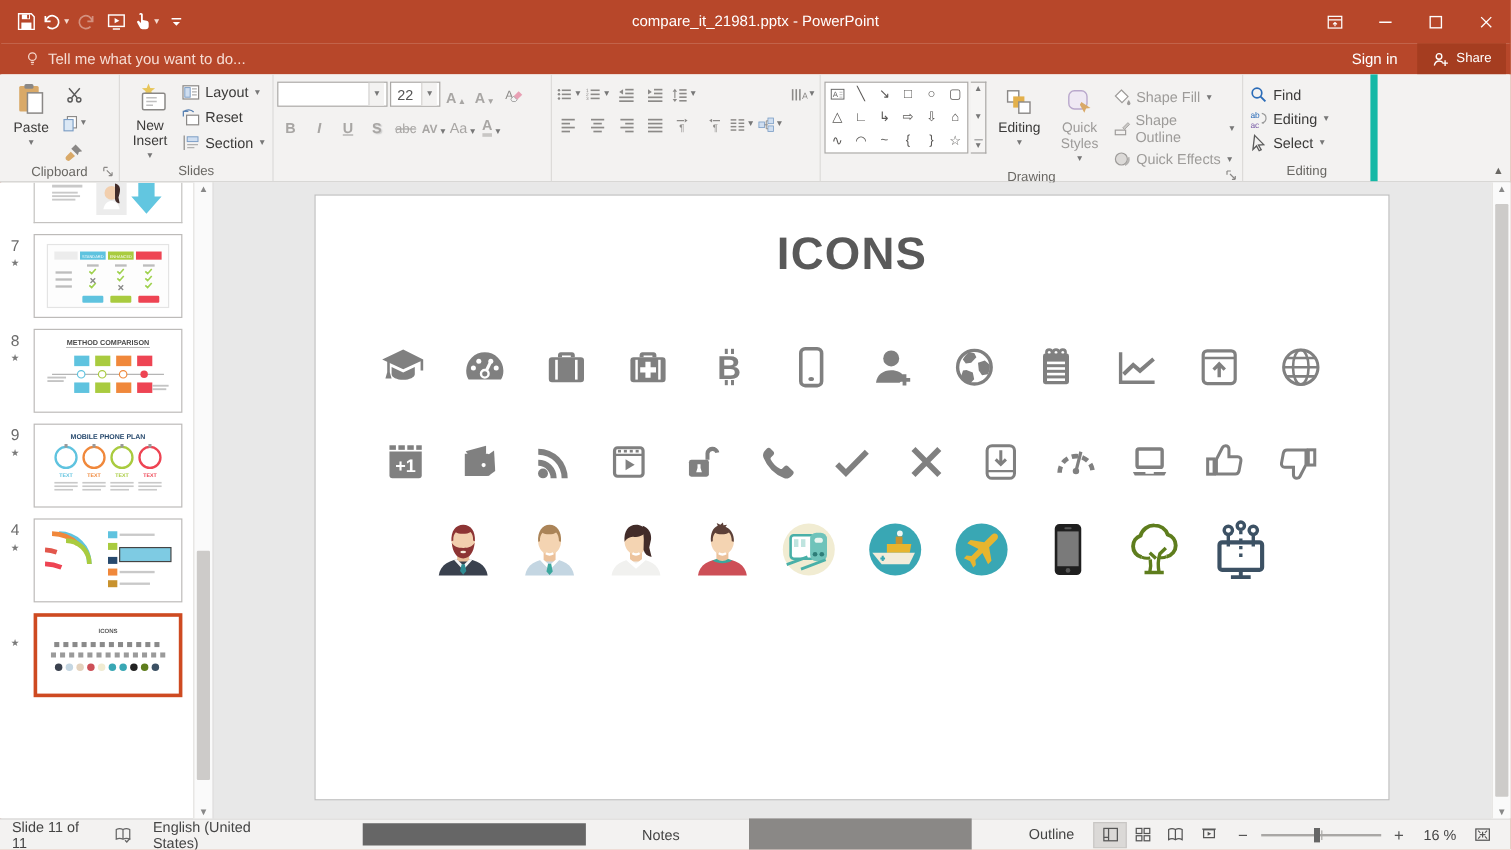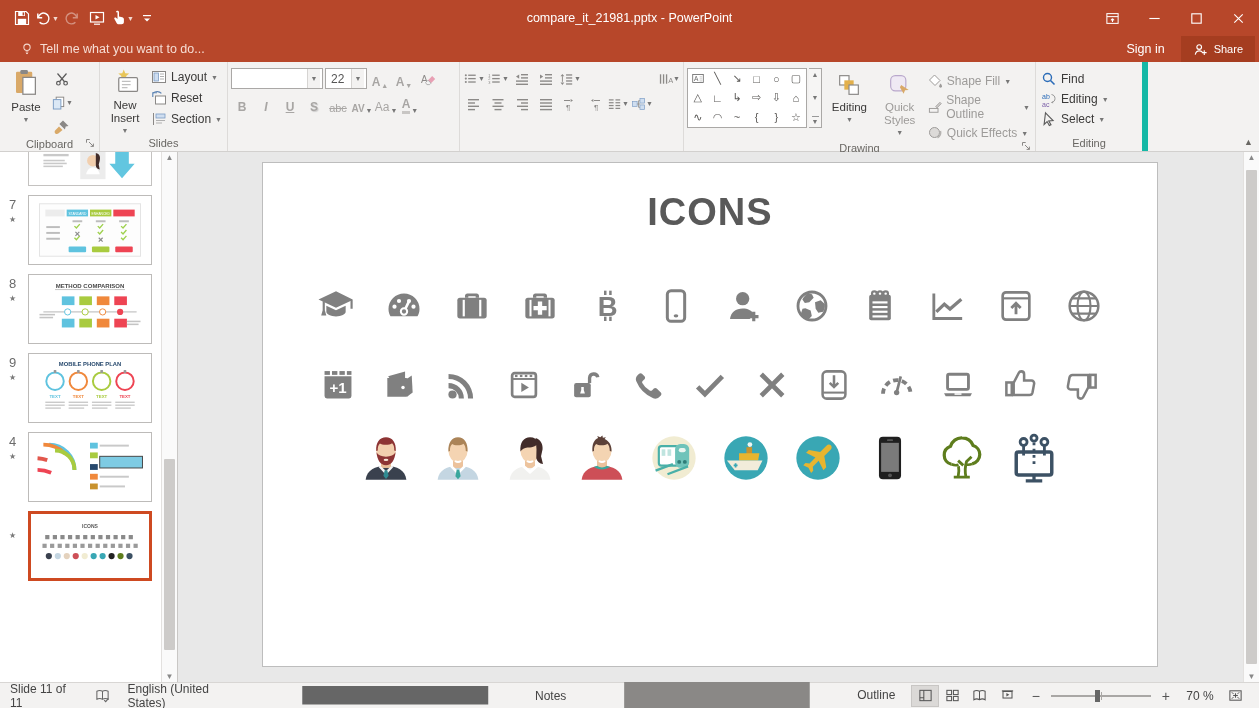--- a/index.html
+++ b/index.html
@@ -1280,21 +1280,21 @@
           </span>
         </span>
       <div class="zoomctl">
         <span class="zbtn">−</span>
         <div class="ztrack">
             <div class="ztick"></div>
             <div class="zthumb"></div>
           </div>
         <span class="zbtn">+</span>
       </div>
-      <span class="zpct">70 %</span>
+      <span class="zpct">16 %</span>
       <span class="sb-view">
           <span class="ic">
             <svg viewBox="0 0 16 16" xmlns="http://www.w3.org/2000/svg">
               <rect x="2" y="3" width="12" height="10" fill="none" stroke="#555" stroke-width="1.1"></rect>
               <path d="M5.5 8h5M8 5.5v5" stroke="#555" stroke-width="1.1"></path>
               <path d="M4 4.5l2 2M12 4.5l-2 2M4 11.5l2-2M12 11.5l-2-2" stroke="#555" stroke-width="1"></path>
             </svg>
           </span>
         </span>
     </div>

